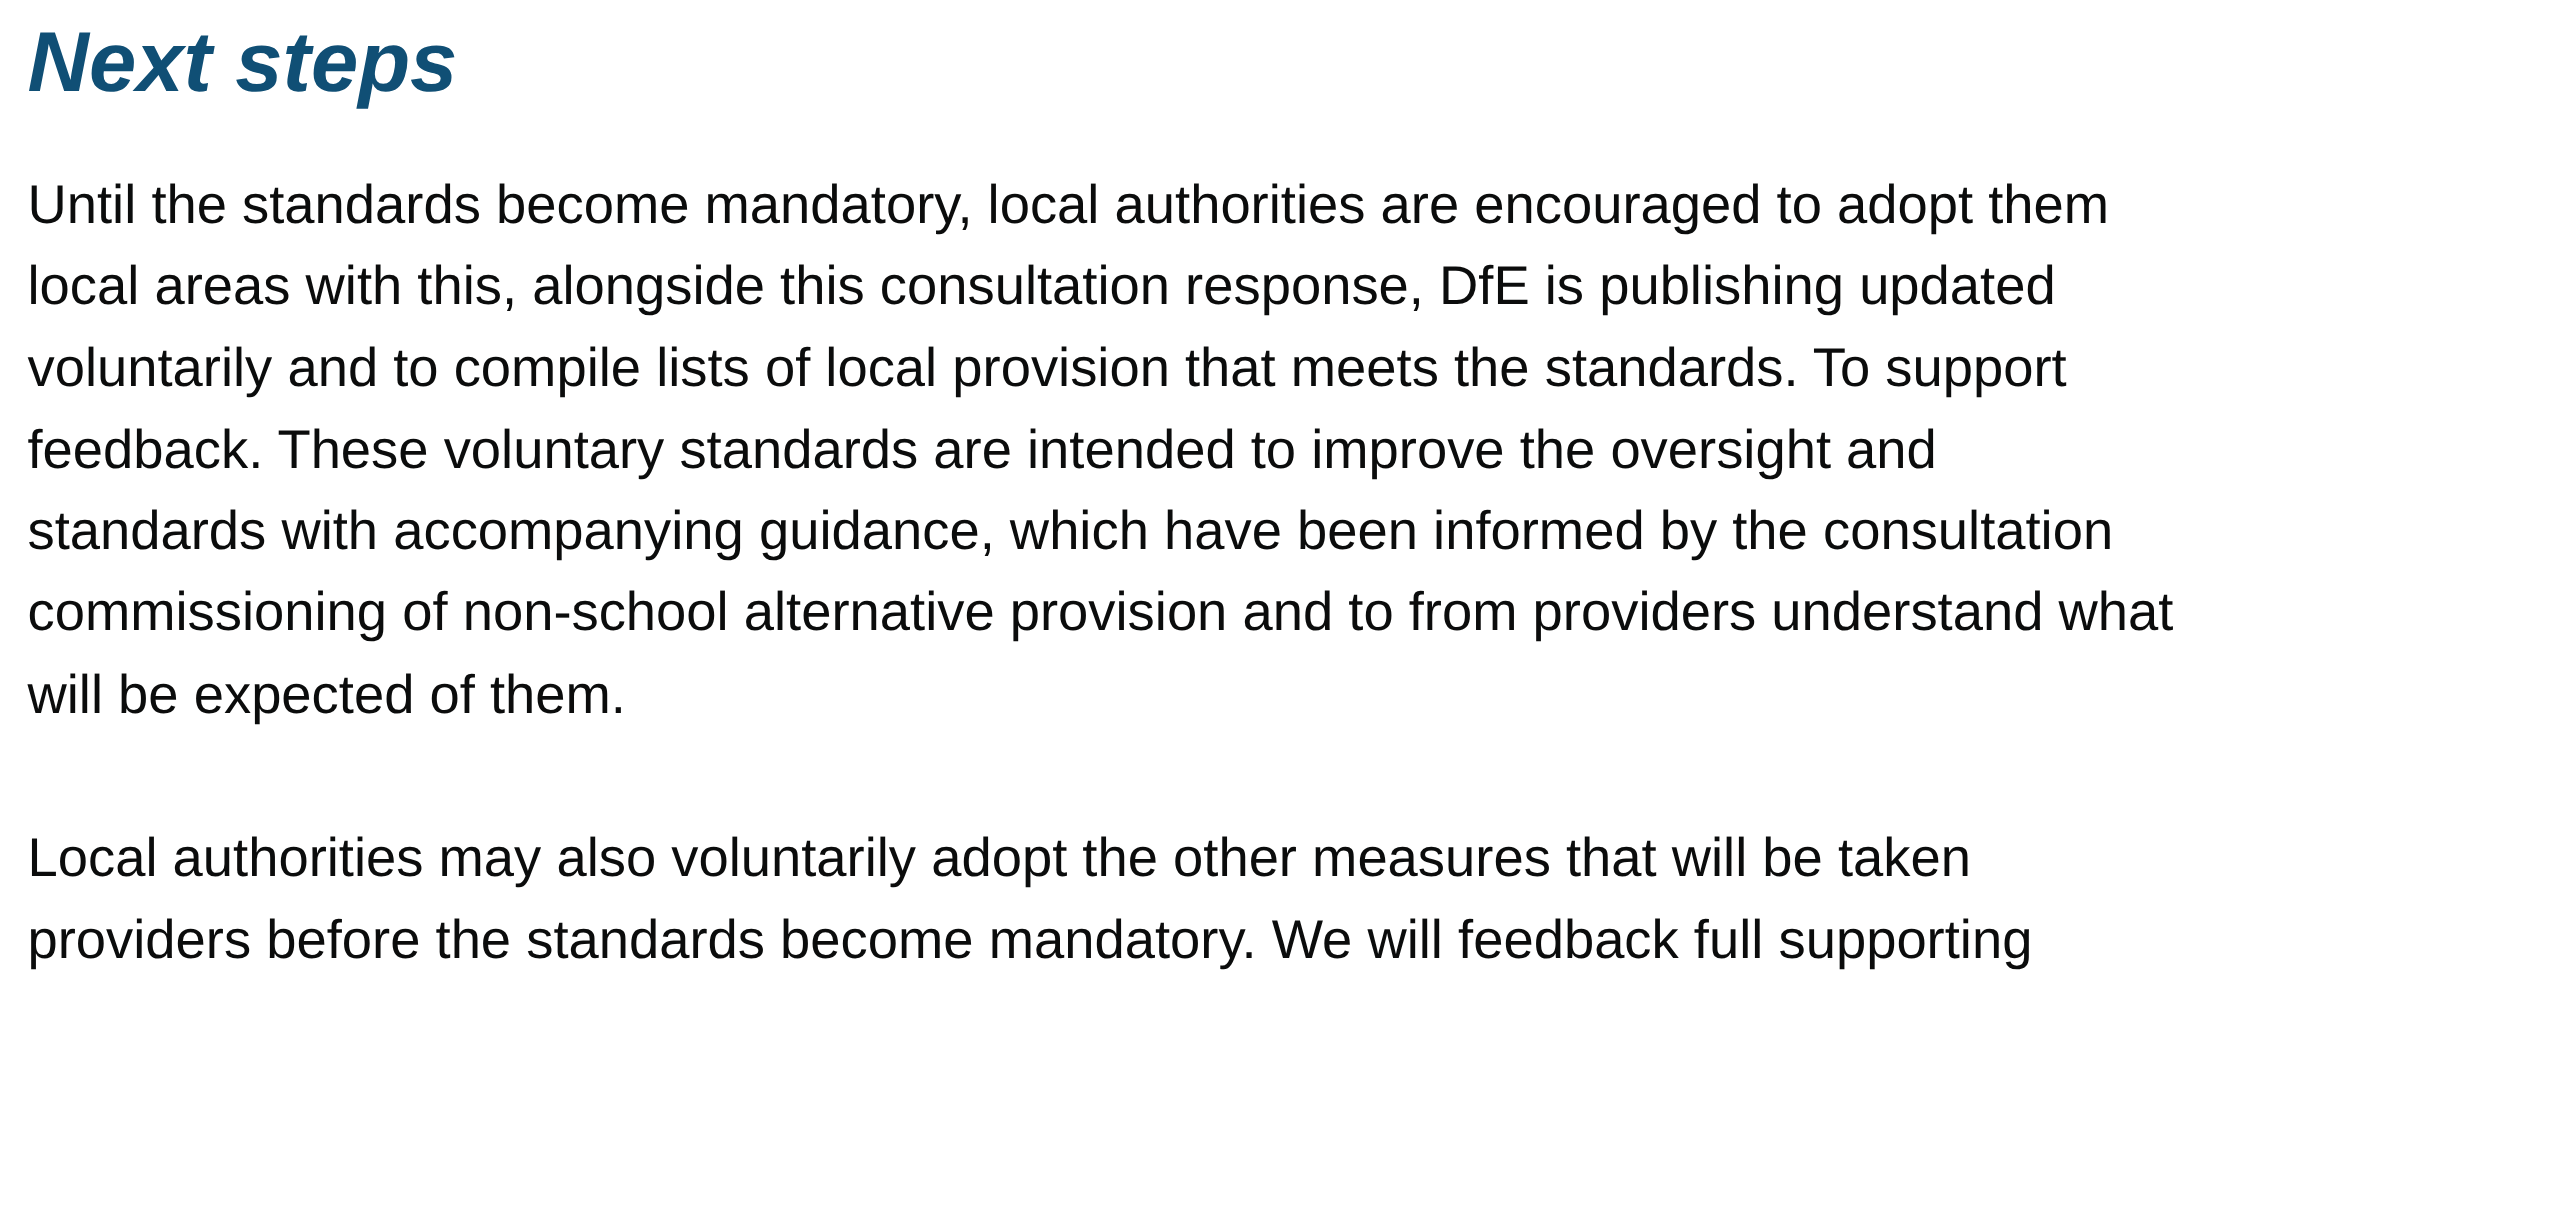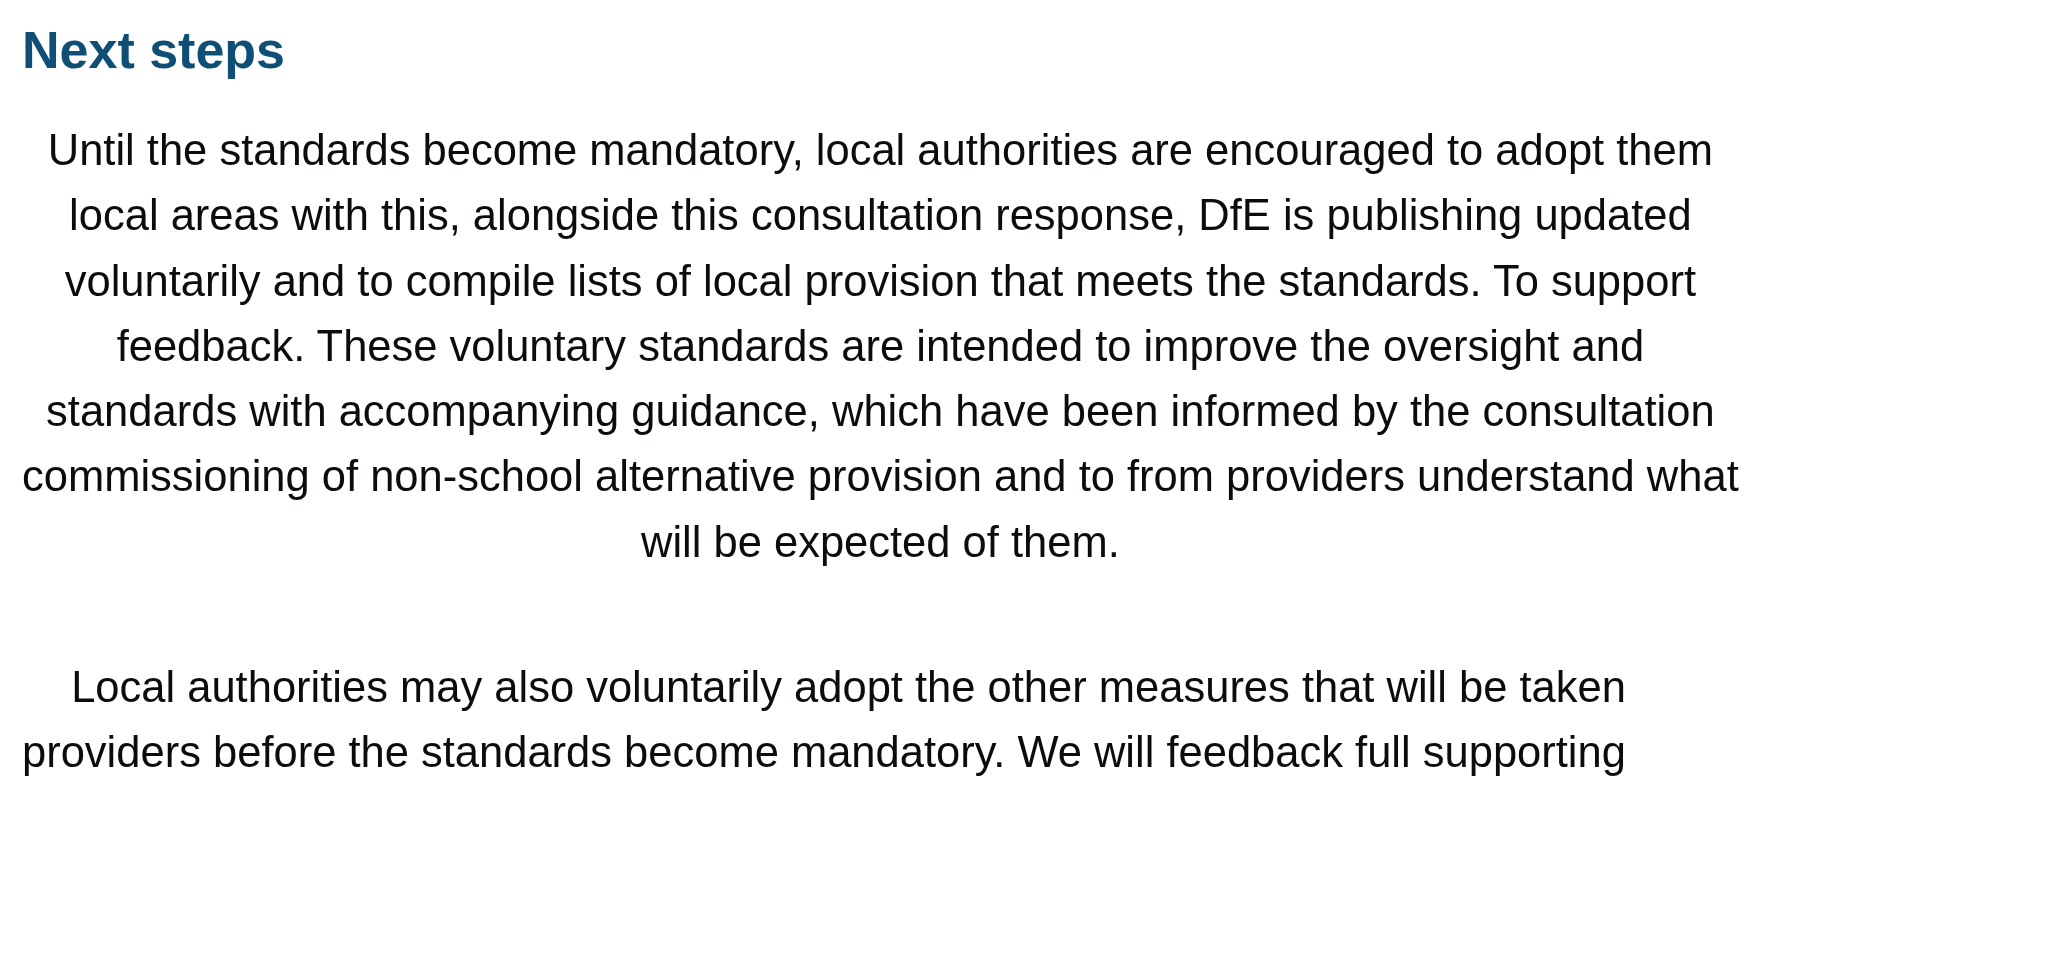--- a/index.html
+++ b/index.html
@@ -15,44 +15,45 @@
     }
     .page {
       position: absolute;
       left: 22px;
       top: 0;
       width: 1960px;
     }
     .heading {
       font-family: "Liberation Sans", sans-serif;
       font-weight: bold;
-      font-size: 52px;
+      font-size: 68px;
       color: #104f75;
       margin: 0;
       position: absolute;
       top: 8px;
       left: 0;
       line-height: 84px;
       white-space: nowrap;
+      font-style: italic;
     }
     .para {
       font-family: "Liberation Sans", sans-serif;
       font-size: 43.5px;
       color: #0b0c0c;
       line-height: 65.3px;
       margin: 0;
       position: absolute;
       left: 0;
     }
     .para .line {
       display: block;
       white-space: nowrap;
     }
-    #para1 { top: 118px; text-align: center; }
-    #para2 { top: 655px; text-align: right; }
+    #para1 { top: 132px; }
+    #para2 { top: 655px; }
   </style>
 </head>
 <body>
 
 <div class="page">
   <h1 class="heading">Next steps</h1>
 
   <p class="para" id="para1">
     <span class="line">Until the standards become mandatory, local authorities are encouraged to adopt them</span>
     <span class="line">local areas with this, alongside this consultation response, DfE is publishing updated</span>

